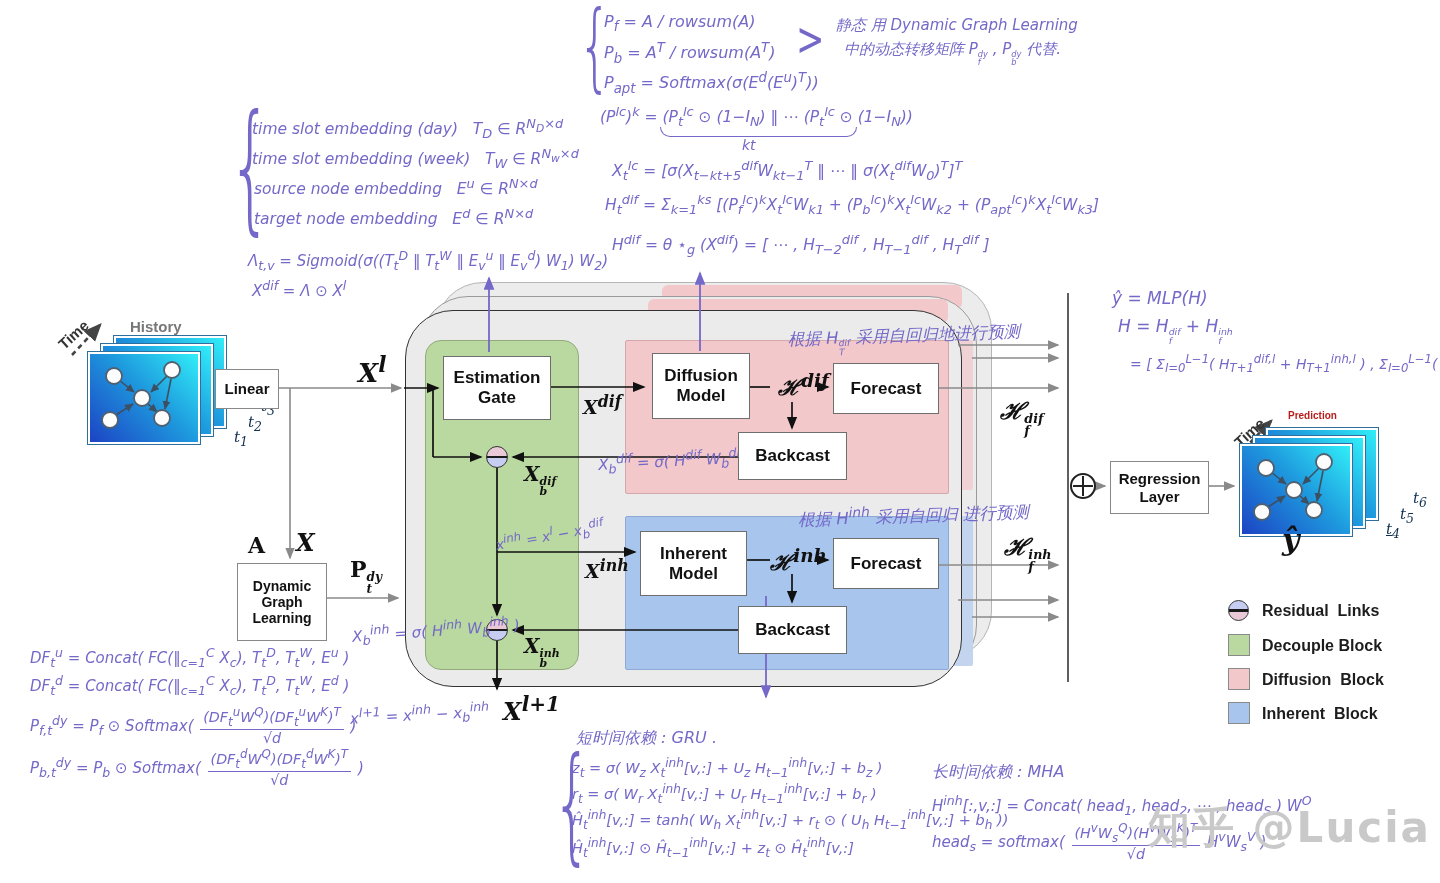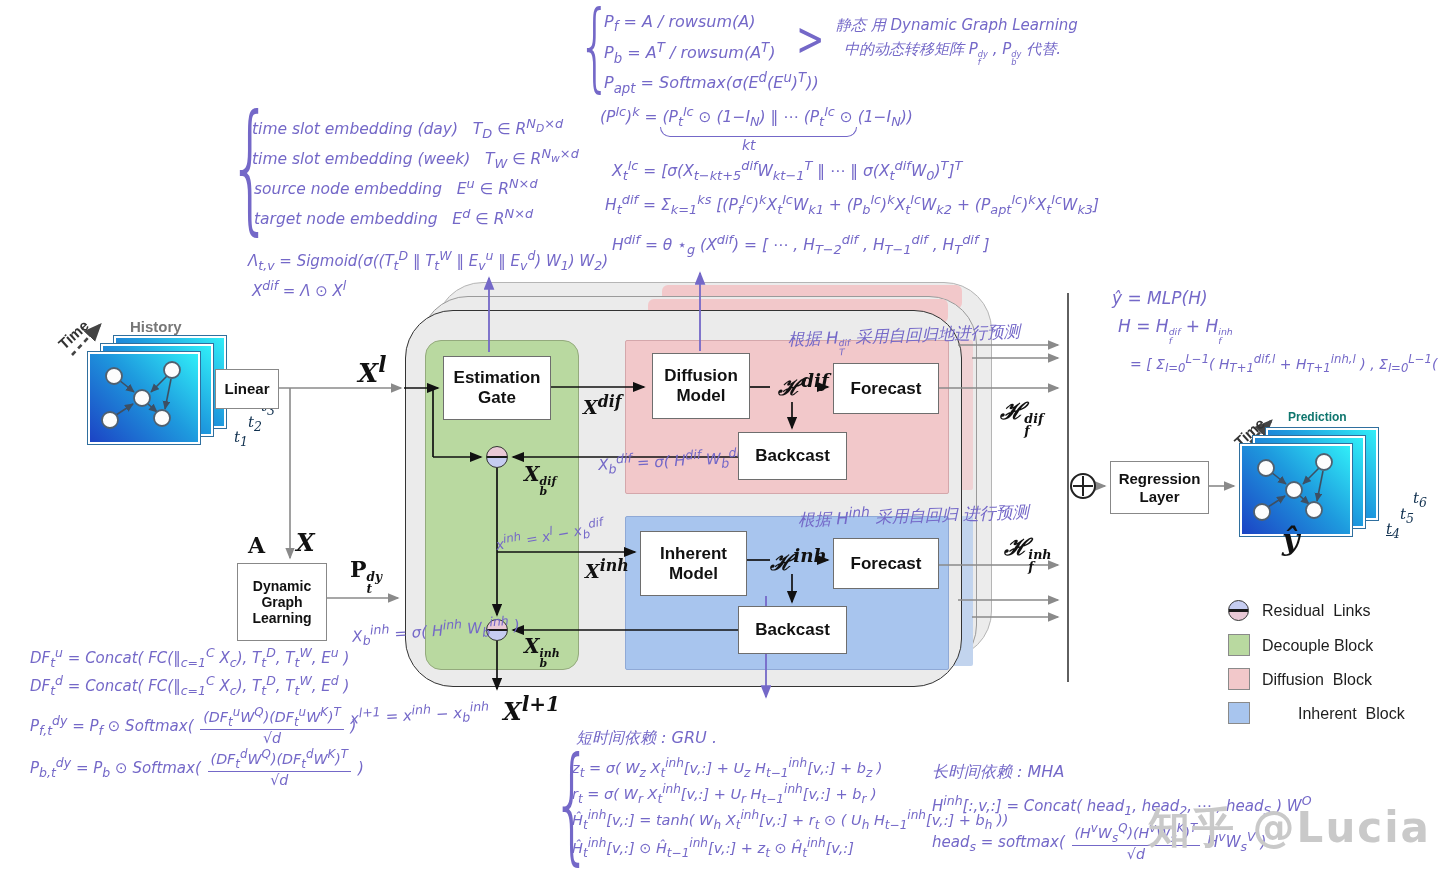--- a/index.html
+++ b/index.html
@@ -37,21 +37,21 @@
   
   .cardstack{position:absolute;z-index:3;}
   .gcard{position:absolute;width:108px;height:88px;border:2px solid #fff;
       box-shadow:0 0 0 1px #2f6f9e;background:linear-gradient(45deg,#1c43c4 0%,#1e9ade 55%,#31eef8 100%);}
   .tlab{position:absolute;font-family:"DejaVu Serif",serif;font-style:italic;font-size:15px;
       color:#10304f;z-index:4;margin-left:48px;}
   .legsq{position:absolute;width:22px;height:22px;border:1.5px solid #8a8a8a;box-sizing:border-box;z-index:3;}
   .legcirc{position:absolute;width:21px;height:21px;border-radius:50%;border:1.5px solid #333;
       background:linear-gradient(180deg,#c6cdf1 0 44%,#1a1a1a 44% 56%,#e9c9d6 56% 100%);
       box-sizing:border-box;z-index:3;}
-  .leglab{position:absolute;font-weight:normal;font-size:16px;color:#1d1d1d;z-index:3;white-space:nowrap;}
+  .leglab{position:absolute;font-weight:bold;font-size:16px;color:#1d1d1d;z-index:3;white-space:nowrap;}
   .plainlab{position:absolute;font-weight:bold;color:#666;z-index:3;white-space:nowrap;}
   .watermark{position:absolute;color:#c9c9c9;font-size:42px;font-weight:bold;letter-spacing:2px;
       z-index:5;font-family:"DejaVu Sans",sans-serif;text-align:center;}
 </style>
 </head>
 <body>
 
 <div class="stage">
 
   <div class="layerblock bg" style="left:435px;top:282px;border:1px solid #b5b5b5;background:#ececec;"></div>
@@ -252,21 +252,21 @@
   <div class="hw" style="left:1118px;top:316px;font-size:17px;">H = H<span class="ss">
         <span>dif</span>
         <span>f</span>
       </span> + H<span class="ss">
         <span>inh</span>
         <span>f</span>
       </span></div>
   <div class="hw" style="left:1130px;top:352px;font-size:14px;">= [ Σ<sub>l=0</sub><sup>L−1</sup>( H<sub>T+1</sub><sup>dif,l</sup> + H<sub>T+1</sub><sup>inh,l</sup> ) , Σ<sub>l=0</sub><sup>L−1</sup>( H + H ) , ⋯ ]</div>
   <div class="box" style="left:1110px;top:461px;width:97px;height:51px;font-size:15px;border-color:#888;">Regression<br>Layer</div>
   <div class="plainlab" style="left:1232px;top:424px;font-size:15px;color:#333;transform:rotate(-42deg);">Time</div>
-  <div class="plainlab" style="left:1288px;top:410px;font-size:12px;color:#0f766e;text-align:center;">Prediction</div>
+  <div class="plainlab" style="left:1288px;top:410px;font-size:10px;color:#b91c1c;text-align:center;">Prediction</div>
   <div class="cardstack" style="left:1240px;top:428px;width:142px;height:116px;">
     <div class="gcard" style="left:26px;top:0;"></div>
     <div class="gcard" style="left:13px;top:8px;"></div>
     <div class="gcard" style="left:0;top:16px;">
       <svg width="108" height="88" viewBox="0 0 108 88">
         <defs>
             <marker id="aN2" markerWidth="7" markerHeight="6" refX="5" refY="2.5" orient="auto">
               <path d="M0,0 L5.5,2.5 L0,5 Z" fill="#3d4f63"></path>
             </marker>
           </defs>
@@ -292,21 +292,21 @@
   </div>
   <div class="mth" style="left:1282px;top:522px;font-size:30px;">ŷ</div>
 
   <div class="legcirc" style="left:1228px;top:600px;"></div>
   <div class="leglab" style="left:1262px;top:602px;">Residual&nbsp;&nbsp;Links</div>
   <div class="legsq" style="left:1228px;top:634px;background:#b9d9a0;"></div>
   <div class="leglab" style="left:1262px;top:637px;">Decouple Block</div>
   <div class="legsq" style="left:1228px;top:668px;background:#f2c8ca;"></div>
   <div class="leglab" style="left:1262px;top:671px;">Diffusion&nbsp;&nbsp;Block</div>
   <div class="legsq" style="left:1228px;top:702px;background:#a8c5ee;"></div>
-  <div class="leglab" style="left:1262px;top:705px;margin-left:36px;">Inherent&nbsp;&nbsp;Block</div>
+  <div class="leglab" style="left:1262px;top:705px;">Inherent&nbsp;&nbsp;Block</div>
 
   <div class="hw" style="left:30px;top:645px;font-size:15px;">DF<sub>t</sub><sup>u</sup> = Concat( FC(‖<sub>c=1</sub><sup>C</sup> X<sub>c</sub>), T<sub>t</sub><sup>D</sup>, T<sub>t</sub><sup>W</sup>, E<sup>u</sup> )</div>
   <div class="hw" style="left:30px;top:673px;font-size:15px;">DF<sub>t</sub><sup>d</sup> = Concat( FC(‖<sub>c=1</sub><sup>C</sup> X<sub>c</sub>), T<sub>t</sub><sup>D</sup>, T<sub>t</sub><sup>W</sup>, E<sup>d</sup> )</div>
   <div class="hw" style="left:30px;top:706px;font-size:15px;">P<sub>f,t</sub><sup>dy</sup> = P<sub>f</sub> ⊙ Softmax( <span class="fr">
         <span>(DF<sub>t</sub><sup>u</sup>W<sup>Q</sup>)(DF<sub>t</sub><sup>u</sup>W<sup>K</sup>)<sup>T</sup></span>
         <span>√d</span>
       </span> )</div>
   <div class="hw" style="left:30px;top:748px;font-size:15px;">P<sub>b,t</sub><sup>dy</sup> = P<sub>b</sub> ⊙ Softmax( <span class="fr">
         <span>(DF<sub>t</sub><sup>d</sup>W<sup>Q</sup>)(DF<sub>t</sub><sup>d</sup>W<sup>K</sup>)<sup>T</sup></span>
         <span>√d</span>

